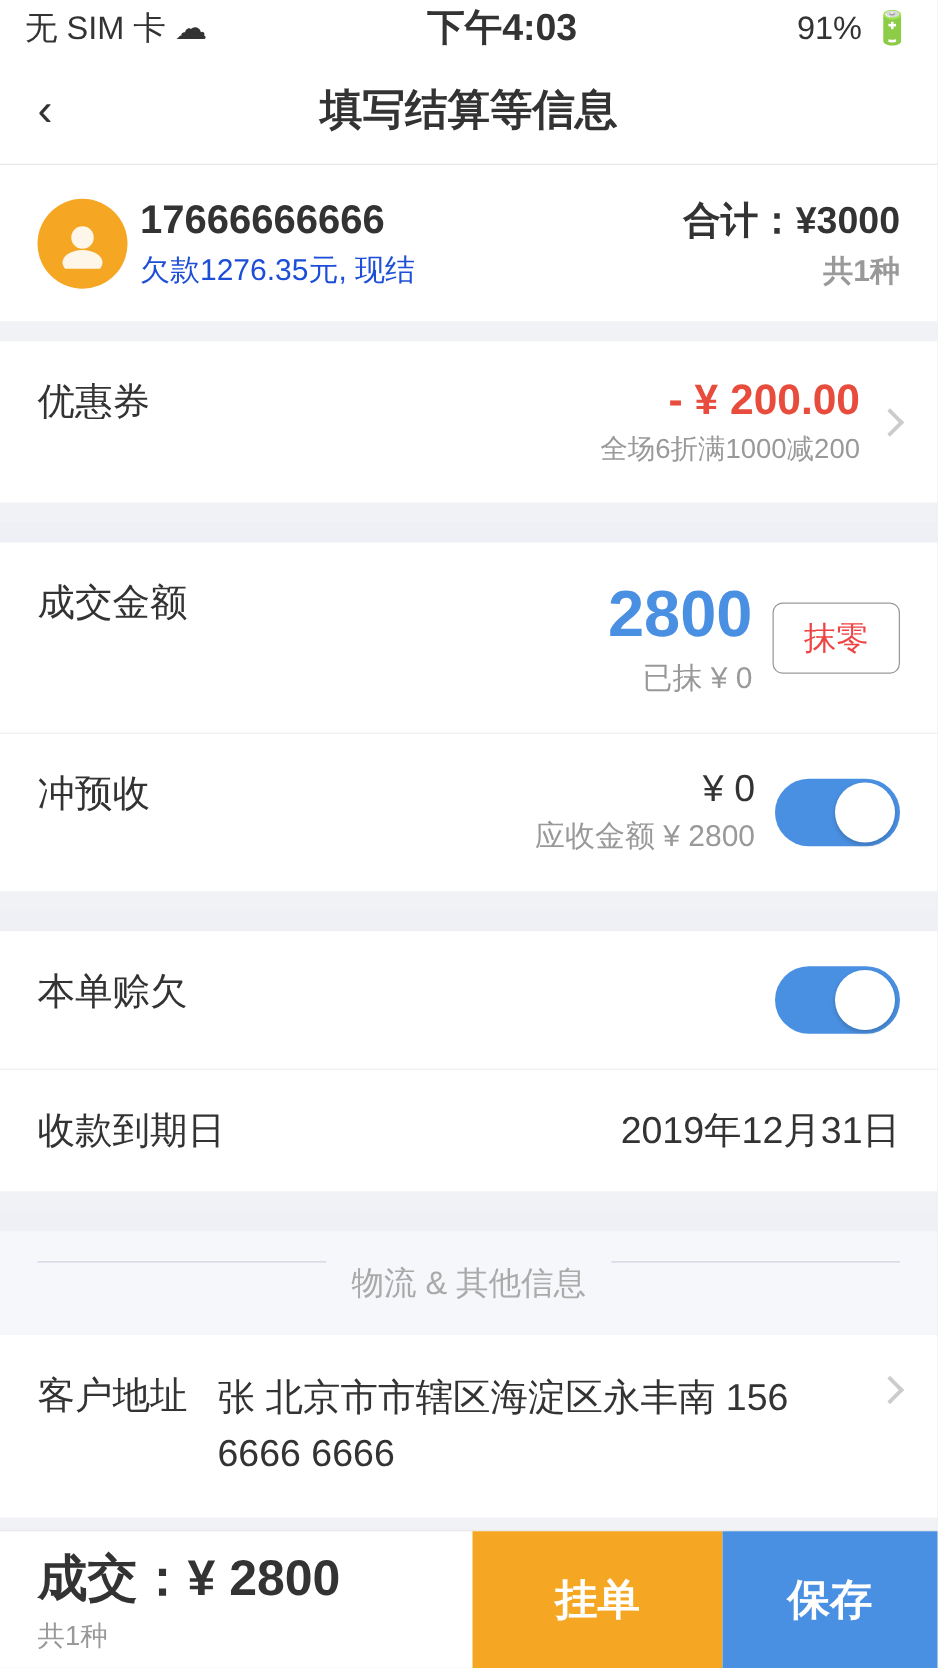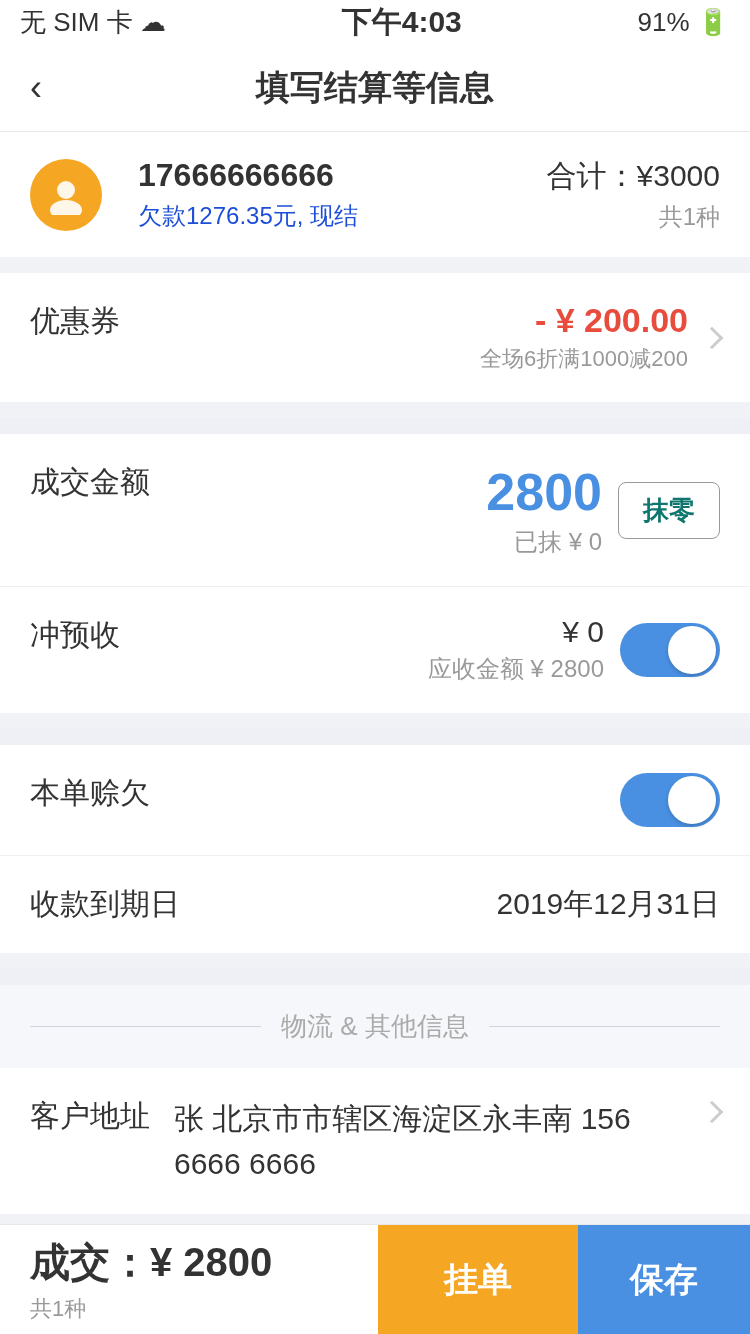--- a/index.html
+++ b/index.html
@@ -61,37 +61,37 @@
 
     
     .customer-card {
       background: #fff;
       padding: 24px 30px;
       display: flex;
       align-items: center;
       justify-content: space-between;
       margin-bottom: 16px;
     }
-    .customer-left { display: flex; align-items: center; gap: 36px; }
+    .customer-left { display: flex; align-items: center; gap: 10px; }
     .avatar {
       width: 72px;
       height: 72px;
       border-radius: 50%;
       background: #f5a623;
       display: flex;
       align-items: center;
       justify-content: center;
       font-size: 36px;
       color: #fff;
       flex-shrink: 0;
     }
     .customer-info { display: flex; flex-direction: column; gap: 6px; }
     .customer-phone { font-size: 32px; font-weight: 600; color: #333; }
     .customer-desc { font-size: 24px; color: #1d4ed8; }
-    .customer-right { text-align: right; }
+    .customer-right { text-align: right; font-weight: bold; }
     .customer-total { font-size: 30px; color: #333; }
     .customer-count { font-size: 24px; color: #999; margin-top: 4px; }
 
     
     .section {
       background: #fff;
       margin-bottom: 16px;
     }
     .section-row {
       display: flex;
@@ -120,25 +120,24 @@
       transform: rotate(45deg);
       flex-shrink: 0;
     }
 
     
     .btn-small {
       border: 1px solid #999;
       border-radius: 8px;
       padding: 10px 24px;
       font-size: 26px;
-      color: #0f766e;
+      color: #ef4444;
       background: #fff;
       cursor: pointer;
       white-space: nowrap;
-      font-weight: bold;
     }
 
     
     .toggle {
       width: 100px;
       height: 54px;
       border-radius: 27px;
       background: #4a90e2;
       position: relative;
       cursor: pointer;
@@ -162,21 +161,21 @@
     .divider-section {
       background: #eef0f5;
       height: 16px;
     }
 
     
     .logistics-separator {
       background: #f5f7fa;
       padding: 24px 30px;
       display: flex;
-      align-items: center;
+      align-items: flex-start;
       gap: 20px;
     }
     .sep-line { flex: 1; height: 1px; background: #d0d4e0; }
     .sep-text { font-size: 26px; color: #aaa; white-space: nowrap; }
 
     
     .address-section { background: #fff; margin-bottom: 16px; }
     .address-row {
       display: flex;
       align-items: flex-start;

